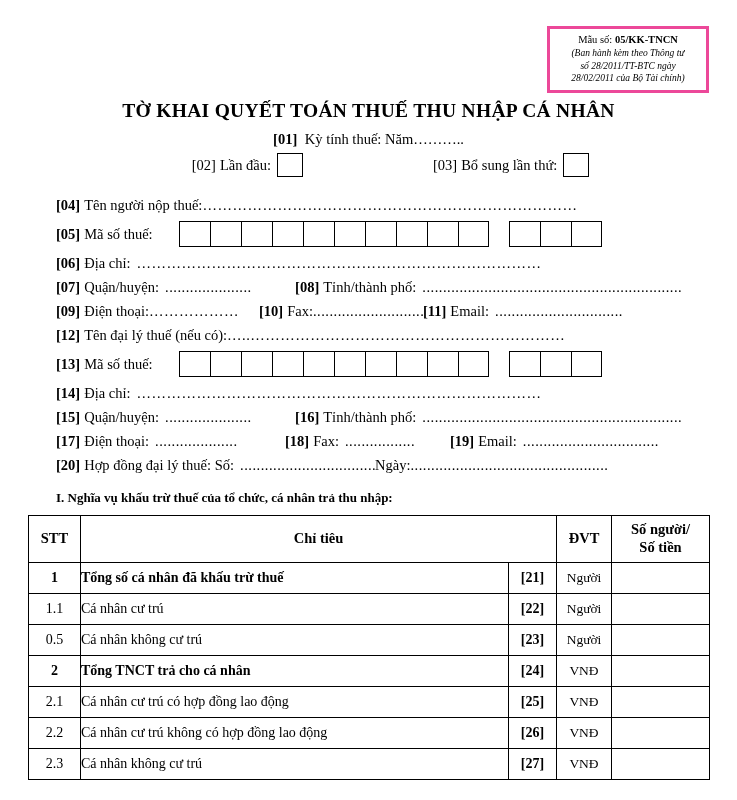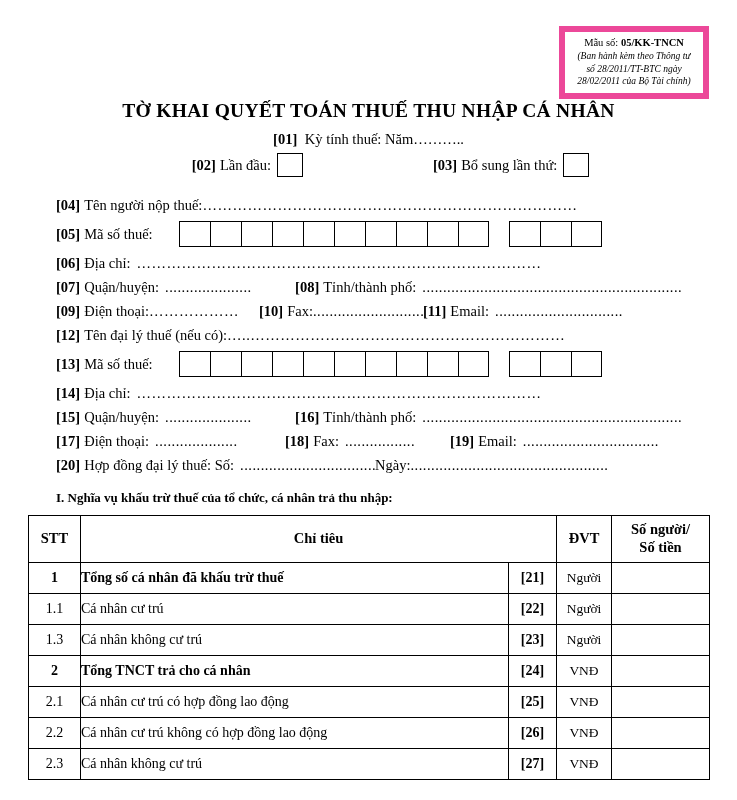--- a/index.html
+++ b/index.html
@@ -52,22 +52,22 @@
     width: 170px;
     height: 0;
     border-top: 1.4px solid #000;
     margin: 4px auto 0 auto;
   }
 
   .form-code-box {
     position: absolute;
     right: 0px;
     top: 26px;
-    width: 150px;
-    border: 6px solid #ec4899;
+    width: 162px;
+    border: 3px solid #ec4899;
     padding: 4px 5px 5px 5px;
     text-align: center;
     box-sizing: border-box;
   }
   .fc-line1 {
     font-size: 10.5px;
     line-height: 1.25;
   }
   .fc-line1 b { font-weight: bold; }
   .fc-sub {
@@ -108,21 +108,21 @@
     align-items: center;
     justify-content: center;
     font-size: 14.5px;
     margin-top: 5px;
     gap: 0;
   }
   .chk-group {
     display: inline-flex;
     align-items: center;
   }
-  .chk-group .code { font-weight: bold; margin-right: 4px; padding-left: 44px; }
+  .chk-group .code { font-weight: normal; margin-right: 4px; padding-left: 44px; }
   .chk-box {
     display: inline-block;
     width: 24px;
     height: 22px;
     border: 1px solid #000;
     margin-left: 6px;
     vertical-align: middle;
     background: #fff;
   }
   .chk-spacer { width: 86px; }
@@ -449,21 +449,21 @@
             <td class="c-val"></td>
           </tr>
           <tr>
             <td class="c-stt">1.1</td>
             <td class="c-ct">Cá nhân cư trú</td>
             <td class="c-code">[22]</td>
             <td class="c-dvt">Người</td>
             <td class="c-val"></td>
           </tr>
           <tr>
-            <td class="c-stt">1.3</td>
+            <td class="c-stt">0.5</td>
             <td class="c-ct">Cá nhân không cư trú</td>
             <td class="c-code">[23]</td>
             <td class="c-dvt">Người</td>
             <td class="c-val"></td>
           </tr>
           <tr class="bold-row">
             <td class="c-stt">2</td>
             <td class="c-ct">Tổng TNCT trả cho cá nhân</td>
             <td class="c-code">[24]</td>
             <td class="c-dvt">VNĐ</td>

